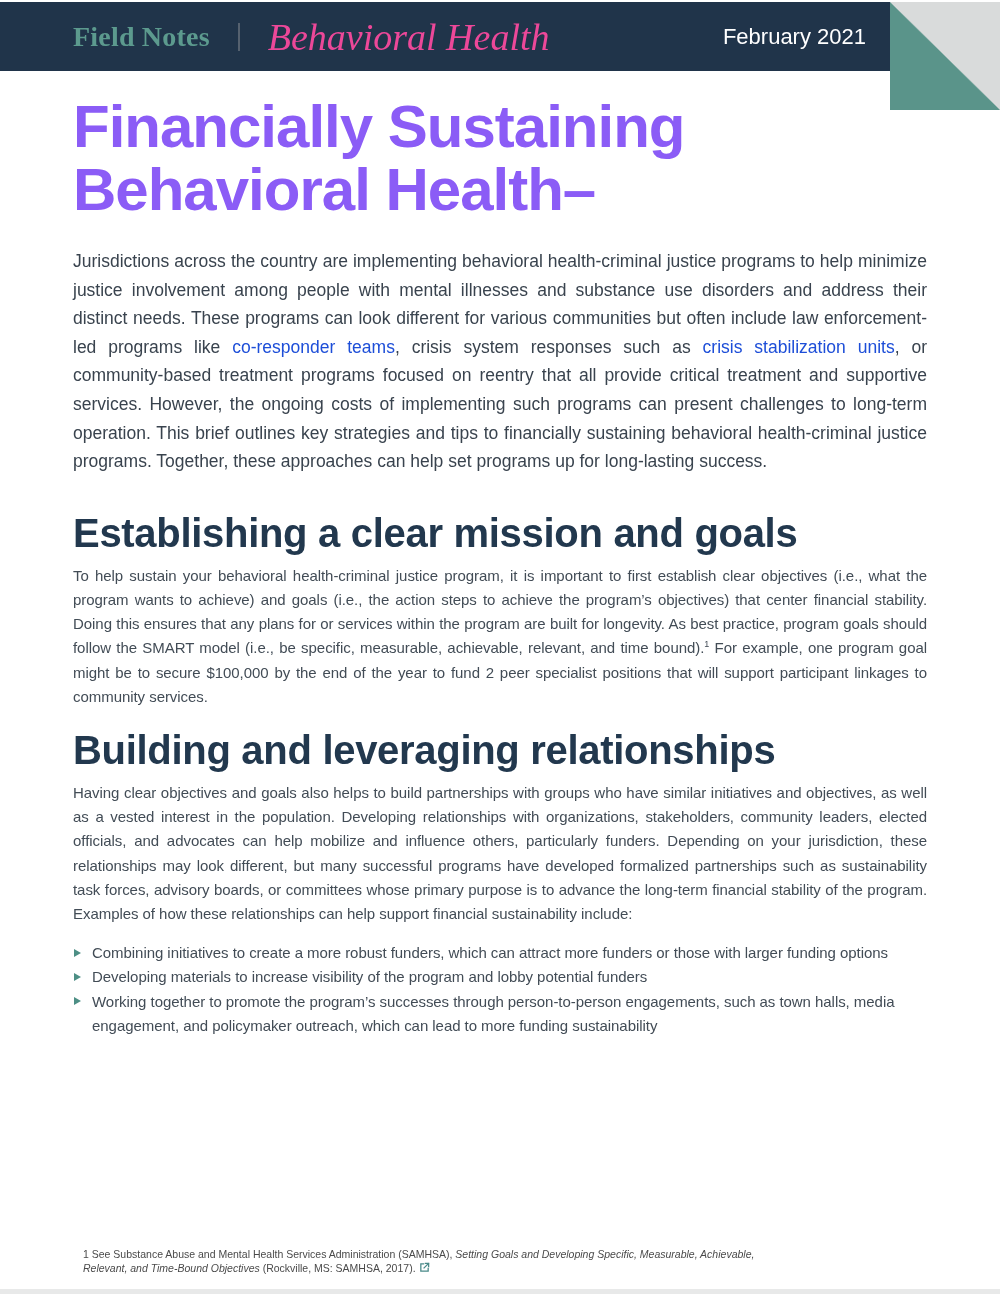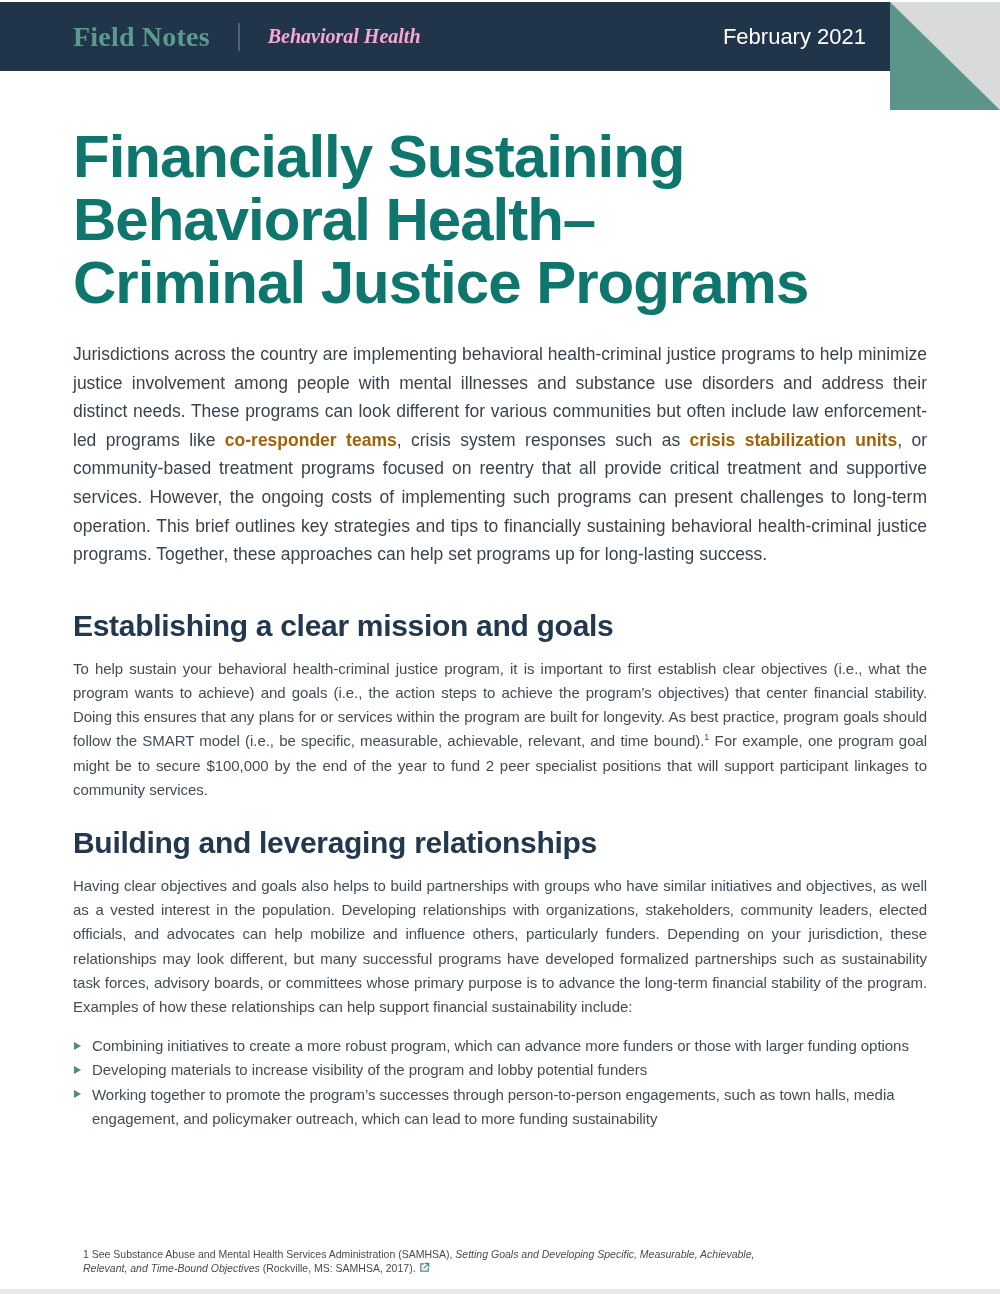--- a/index.html
+++ b/index.html
@@ -34,66 +34,66 @@
     font-size: 28px;
     color: #5C9A8E;
     letter-spacing: 0.2px;
   }
   .brand-divider {
     width: 2px; height: 28px;
     background: #55616F;
   }
   .brand-pub {
     font-family: "Liberation Serif", serif;
-    font-weight: 700;
+    font-weight: 400;
     font-style: italic;
-    font-size: 20px;
-    color: #f9a8d4;
+    font-size: 38px;
+    color: #ec4899;
   }
   .issue-date {
     font-size: 22px;
     color: #ffffff;
     font-weight: 400;
   }
   .corner-fold {
     position: absolute;
     top: 2px; right: 0;
     width: 110px; height: 108px;
     background: linear-gradient(to bottom left, #D9DBDB 49.6%, #5A948A 50.4%);
   }
 
   
   .content { position: absolute; top: 71px; left: 0; width: 100%; padding: 0 73px; }
 
   .doc-title {
-    margin-top: 54px;
+    margin-top: 24px;
     font-size: 60px;
     line-height: 63px;
     font-weight: 700;
     letter-spacing: -1px;
-    color: #0f766e;
+    color: #8b5cf6;
   }
   .doc-title span { display: block; }
 
   .intro {
     margin-top: 26px;
     font-size: 17.5px;
     line-height: 28.6px;
     color: #39434E;
     text-align: justify;
   }
   .inline-link {
-    font-weight: 700;
-    color: #a16207;
+    font-weight: 400;
+    color: #1d4ed8;
     text-decoration: none;
     cursor: pointer;
   }
 
   .section-heading {
-    font-size: 30px;
+    font-size: 40px;
     line-height: 34px;
     font-weight: 700;
     letter-spacing: -0.3px;
     color: #22384E;
   }
   .section-heading.first { margin-top: 40px; }
   .section-heading.second { margin-top: 24px; }
 
   .section-body {
     margin-top: 14px;
@@ -172,35 +172,34 @@
       <span class="issue-date">February 2021</span>
     </div>
     <div class="corner-fold"></div>
   </header>
 
   <main class="content">
 
     <h1 class="doc-title">
       <span>Financially Sustaining</span>
       <span>Behavioral Health–</span>
-      <span>Criminal Justice Programs</span>
     </h1>
 
     <p class="intro"><span>Jurisdictions across the country are implementing behavioral health-criminal justice programs to help minimize justice involvement among people with mental illnesses and substance use disorders and address their distinct needs. These programs can look different for various communities but often include law enforcement-led programs like </span><a class="inline-link">co-responder teams</a><span>, crisis system responses such as </span><a class="inline-link">crisis stabilization units</a><span>, or community-based treatment programs focused on reentry that all provide critical treatment and supportive services. However, the ongoing costs of implementing such programs can present challenges to long-term operation. This brief outlines key strategies and tips to financially sustaining behavioral health-criminal justice programs. Together, these approaches can help set programs up for long-lasting success.</span></p>
 
     <h2 class="section-heading first">Establishing a clear mission and goals</h2>
     <p class="section-body"><span>To help sustain your behavioral health-criminal justice program, it is important to first establish clear objectives (i.e., what the program wants to achieve) and goals (i.e., the action steps to achieve the program’s objectives) that center financial stability. Doing this ensures that any plans for or services within the program are built for longevity. As best practice, program goals should follow the SMART model (i.e., be specific, measurable, achievable, relevant, and time bound).</span><sup class="fn-ref">1</sup><span> For example, one program goal might be to secure $100,000 by the end of the year to fund 2 peer specialist positions that will support participant linkages to community services.</span></p>
 
     <h2 class="section-heading second">Building and leveraging relationships</h2>
     <p class="section-body">Having clear objectives and goals also helps to build partnerships with groups who have similar initiatives and objectives, as well as a vested interest in the population. Developing relationships with organizations, stakeholders, community leaders, elected officials, and advocates can help mobilize and influence others, particularly funders. Depending on your jurisdiction, these relationships may look different, but many successful programs have developed formalized partnerships such as sustainability task forces, advisory boards, or committees whose primary purpose is to advance the long-term financial stability of the program. Examples of how these relationships can help support financial sustainability include:</p>
 
     <ul class="bullet-list">
       <li>
         <span class="bullet-marker"></span>
-        <span>Combining initiatives to create a more robust program, which can advance more funders or those with larger funding options</span>
+        <span>Combining initiatives to create a more robust funders, which can attract more funders or those with larger funding options</span>
       </li>
       <li>
         <span class="bullet-marker"></span>
         <span>Developing materials to increase visibility of the program and lobby potential funders</span>
       </li>
       <li>
         <span class="bullet-marker"></span>
         <span>Working together to promote the program’s successes through person-to-person engagements, such as town halls, media engagement, and policymaker outreach, which can lead to more funding sustainability</span>
       </li>
     </ul>

